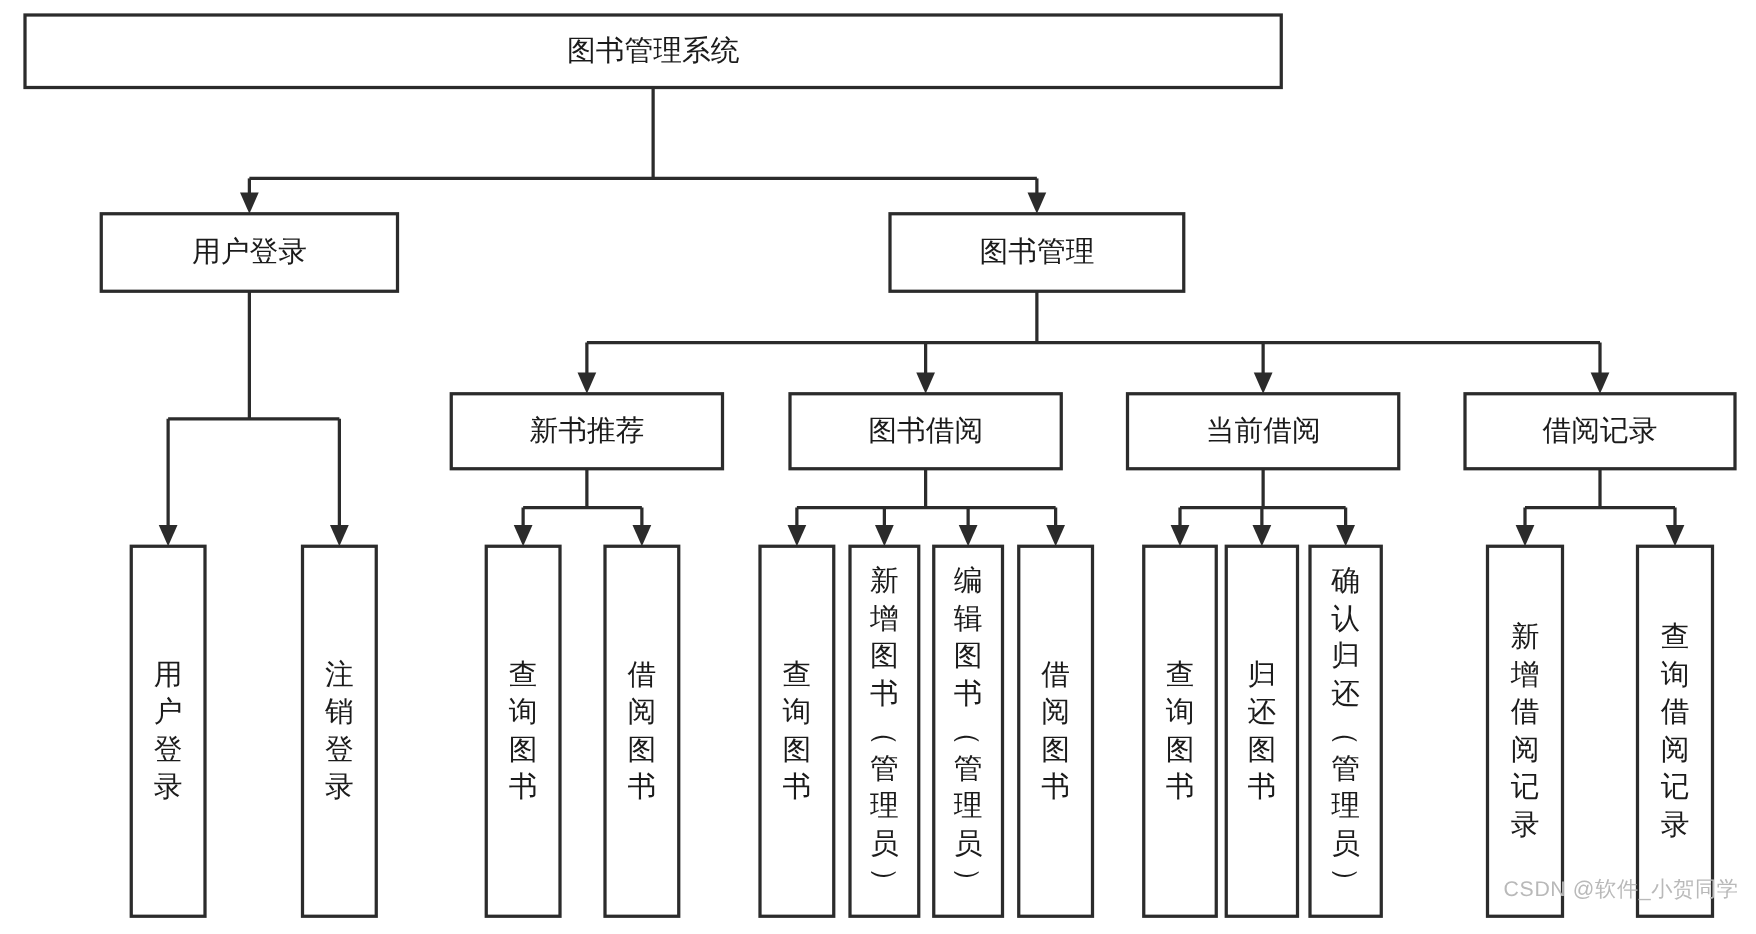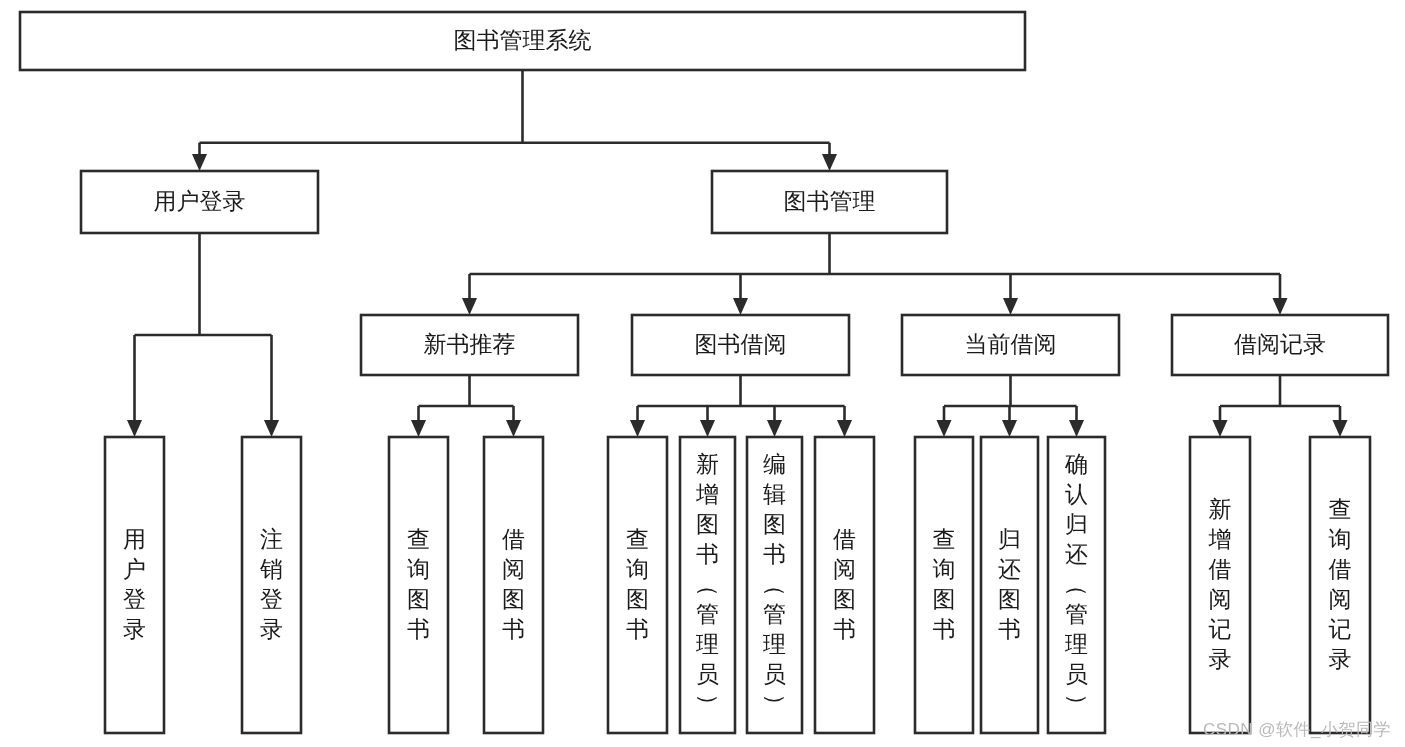--- a/index.html
+++ b/index.html
@@ -49,21 +49,21 @@
     fill: none;
     stroke-linecap: butt;
   }
   .arrow-head {
     fill: #2b2b2b;
     stroke: none;
   }
   .watermark {
     position: absolute;
     right: 14px;
-    bottom: 6px;
+    bottom: 24px;
     font-family: "Liberation Sans", "DejaVu Sans", sans-serif;
     font-size: 17px;
     color: #b9b9b9;
     white-space: nowrap;
     letter-spacing: 0.5px;
     user-select: none;
   }
 </style>
 </head>
 <body>

